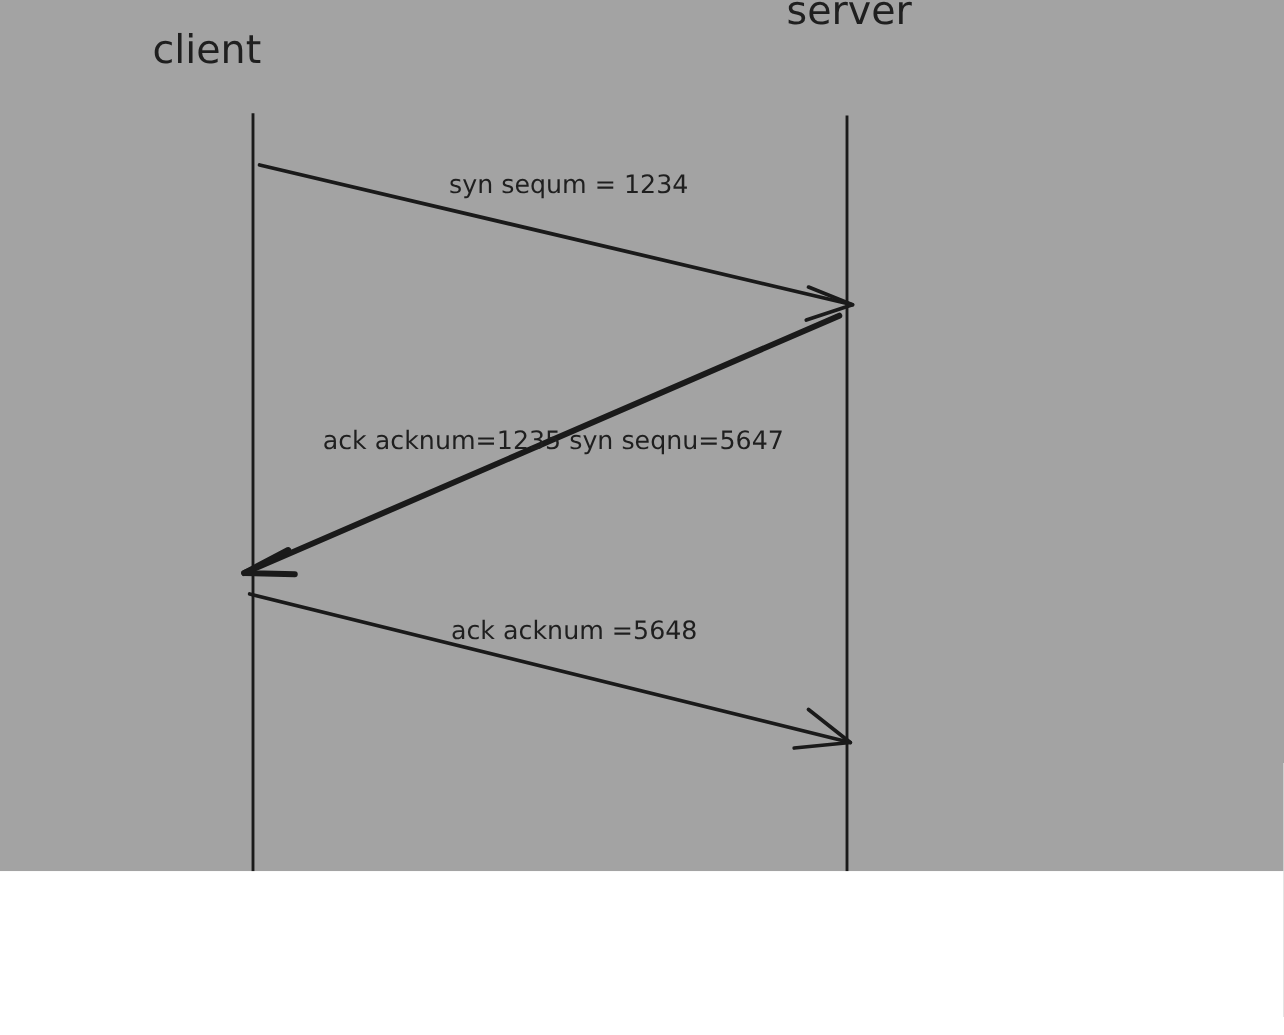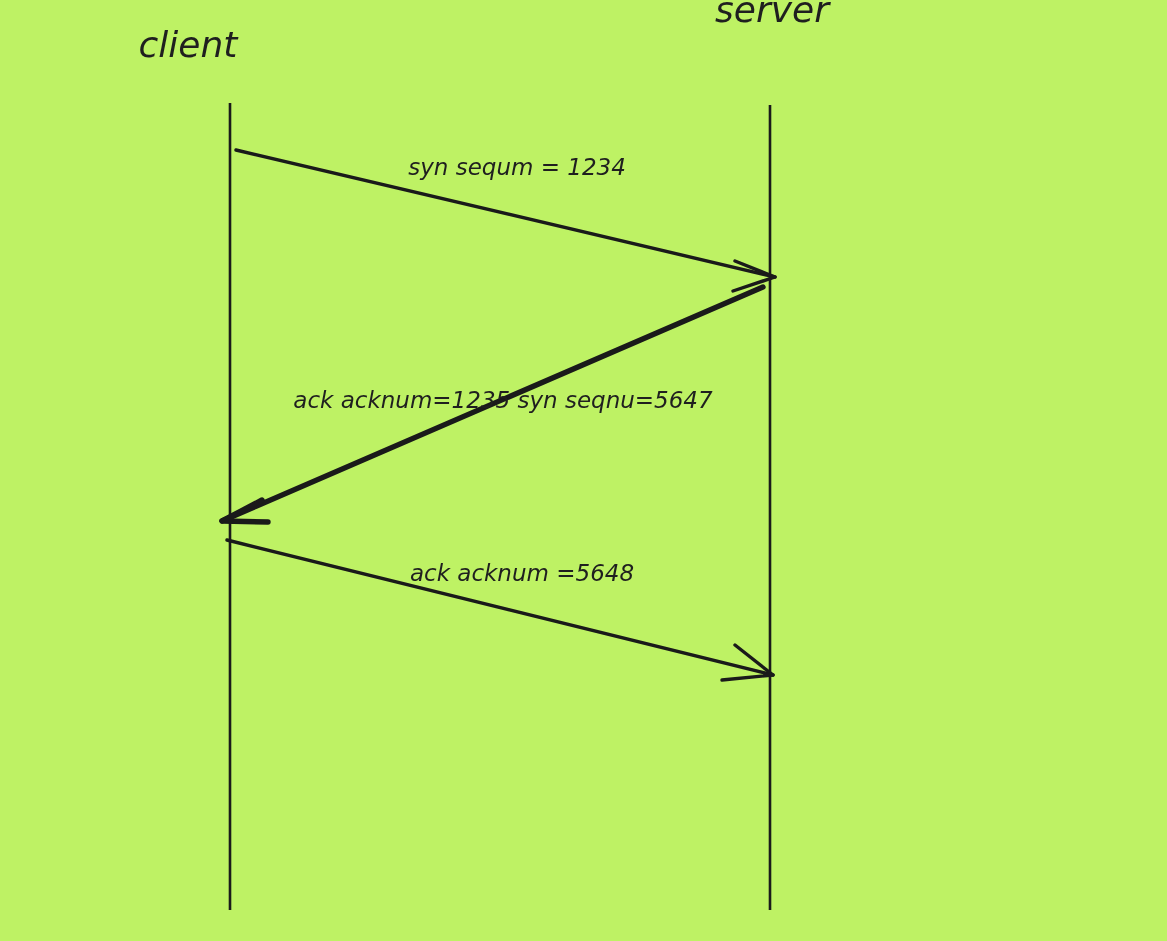--- a/index.html
+++ b/index.html
@@ -8,24 +8,23 @@
     padding: 0;
     background: #ffffff;
   }
   body {
     font-family: "DejaVu Sans", "Liberation Sans", sans-serif;
     color: #1a1a1a;
   }
   #canvas {
     position: relative;
     width: 1167px;
-    height: 941px;
-    background: #bef264;
+    height: 792px;
+    background: #a3a3a3;
     overflow: hidden;
-    font-style: italic;
   }
   #diagram-svg {
     position: absolute;
     left: 0;
     top: 0;
     width: 1167px;
     height: 941px;
     display: block;
   }
   .actor-label {

